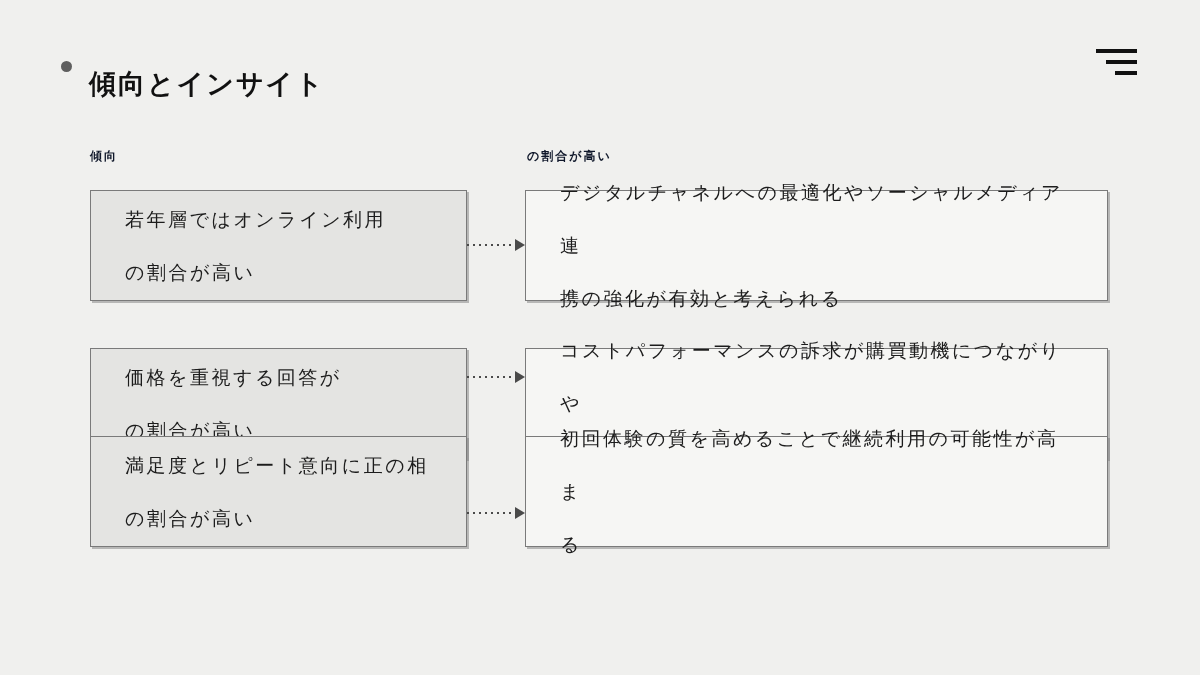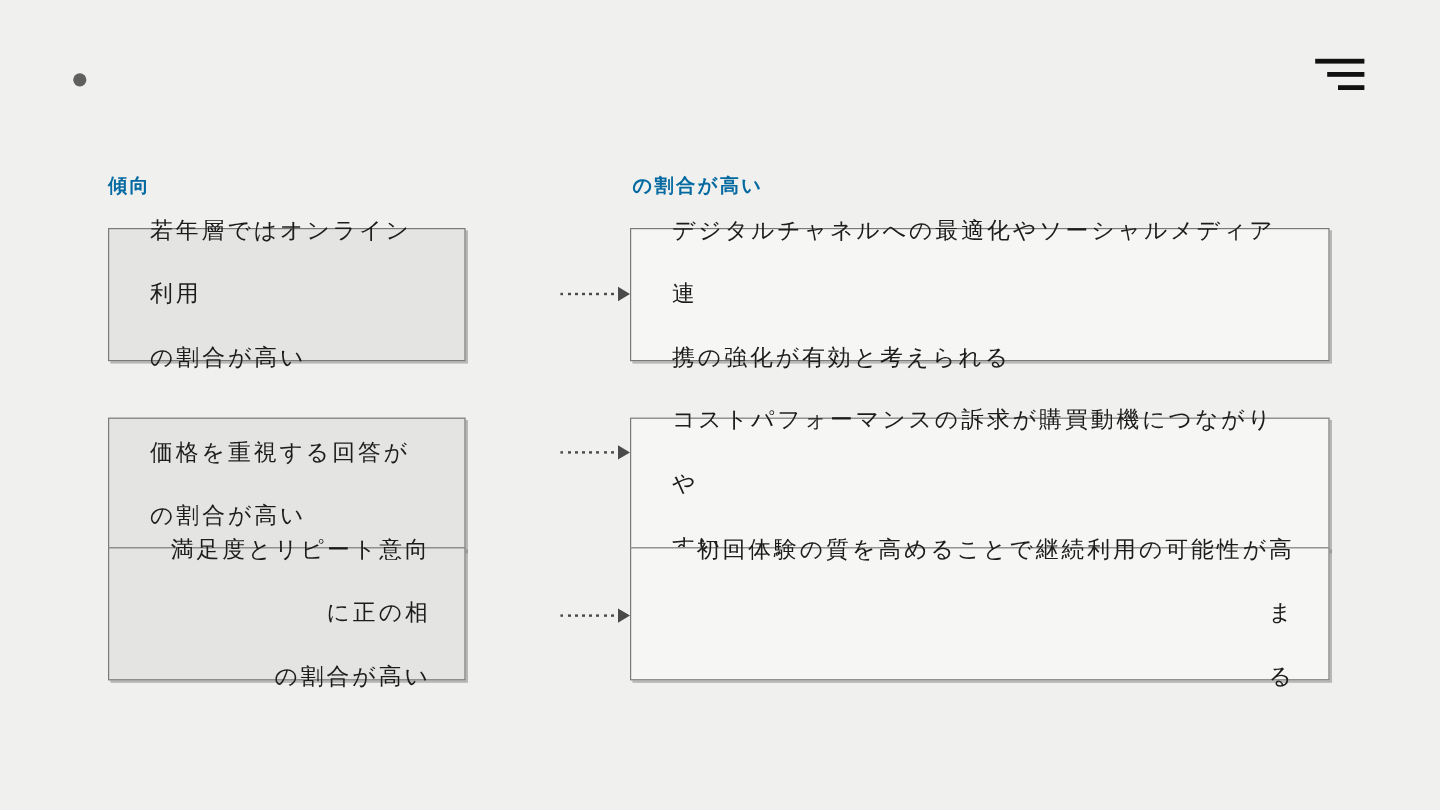--- a/index.html
+++ b/index.html
@@ -53,61 +53,61 @@
     background: #111;
   }
   .menu-icon .bar1 { width: 41px; }
   .menu-icon .bar2 { width: 31px; }
   .menu-icon .bar3 { width: 22px; }
 
   
   .col-header {
     position: absolute;
     top: 144px;
-    font-size: 16px;
+    font-size: 12px;
     font-weight: bold;
     letter-spacing: 2px;
-    color: #0369a1;
+    color: #0f172a;
     line-height: 24px;
     white-space: nowrap;
   }
   .col-header.trend   { left: 90px; }
   .col-header.insight { left: 527px; }
 
   
   .box {
     position: absolute;
     height: 111px;
     box-sizing: border-box;
     border: 1.5px solid var(--box-border, #7a7a7a);
     box-shadow: 2px 2px 0 rgba(125, 125, 125, 0.5);
     display: flex;
     align-items: center;
   }
   .trend-box {
     left: 90px;
-    width: 298px;
+    width: 377px;
     background: var(--trend-box-fill, #e4e4e2);
   }
   .insight-box {
     left: 525px;
     width: 583px;
     background: var(--insight-box-fill, #f6f6f4);
   }
   .box .box-text {
     padding: 0 28px 0 34px;
     font-size: 19px;
     letter-spacing: 2.5px;
     line-height: 53px;
     white-space: pre-line;
     color: var(--text, #1c1c1c);
   }
   .row1 .box { top: 190px; }
   .row2 .box { top: 308px; margin-top: 40px; }
-  .row3 .box { top: 456px; text-align: right; }
+  .row3 .box { top: 436px; }
 
   
   .arrow {
     position: absolute;
     left: 467px;
     width: 58px;
     height: 14px;
     display: flex;
     align-items: center;
   }
@@ -130,20 +130,21 @@
     border-bottom: 6px solid transparent;
     border-left: 10px solid var(--arrow, #4a4a4a);
   }
 </style>
 </head>
 <body>
 
 <div class="slide">
 
   <span class="title-bullet"></span>
+  <h1 class="slide-title">傾向とインサイト</h1>
   <div class="menu-icon">
     <span class="bar bar1"></span>
     <span class="bar bar2"></span>
     <span class="bar bar3"></span>
   </div>
 
   <div class="col-header trend">傾向</div>
   <div class="col-header insight">の割合が高い</div>
 
   <div class="row1">

